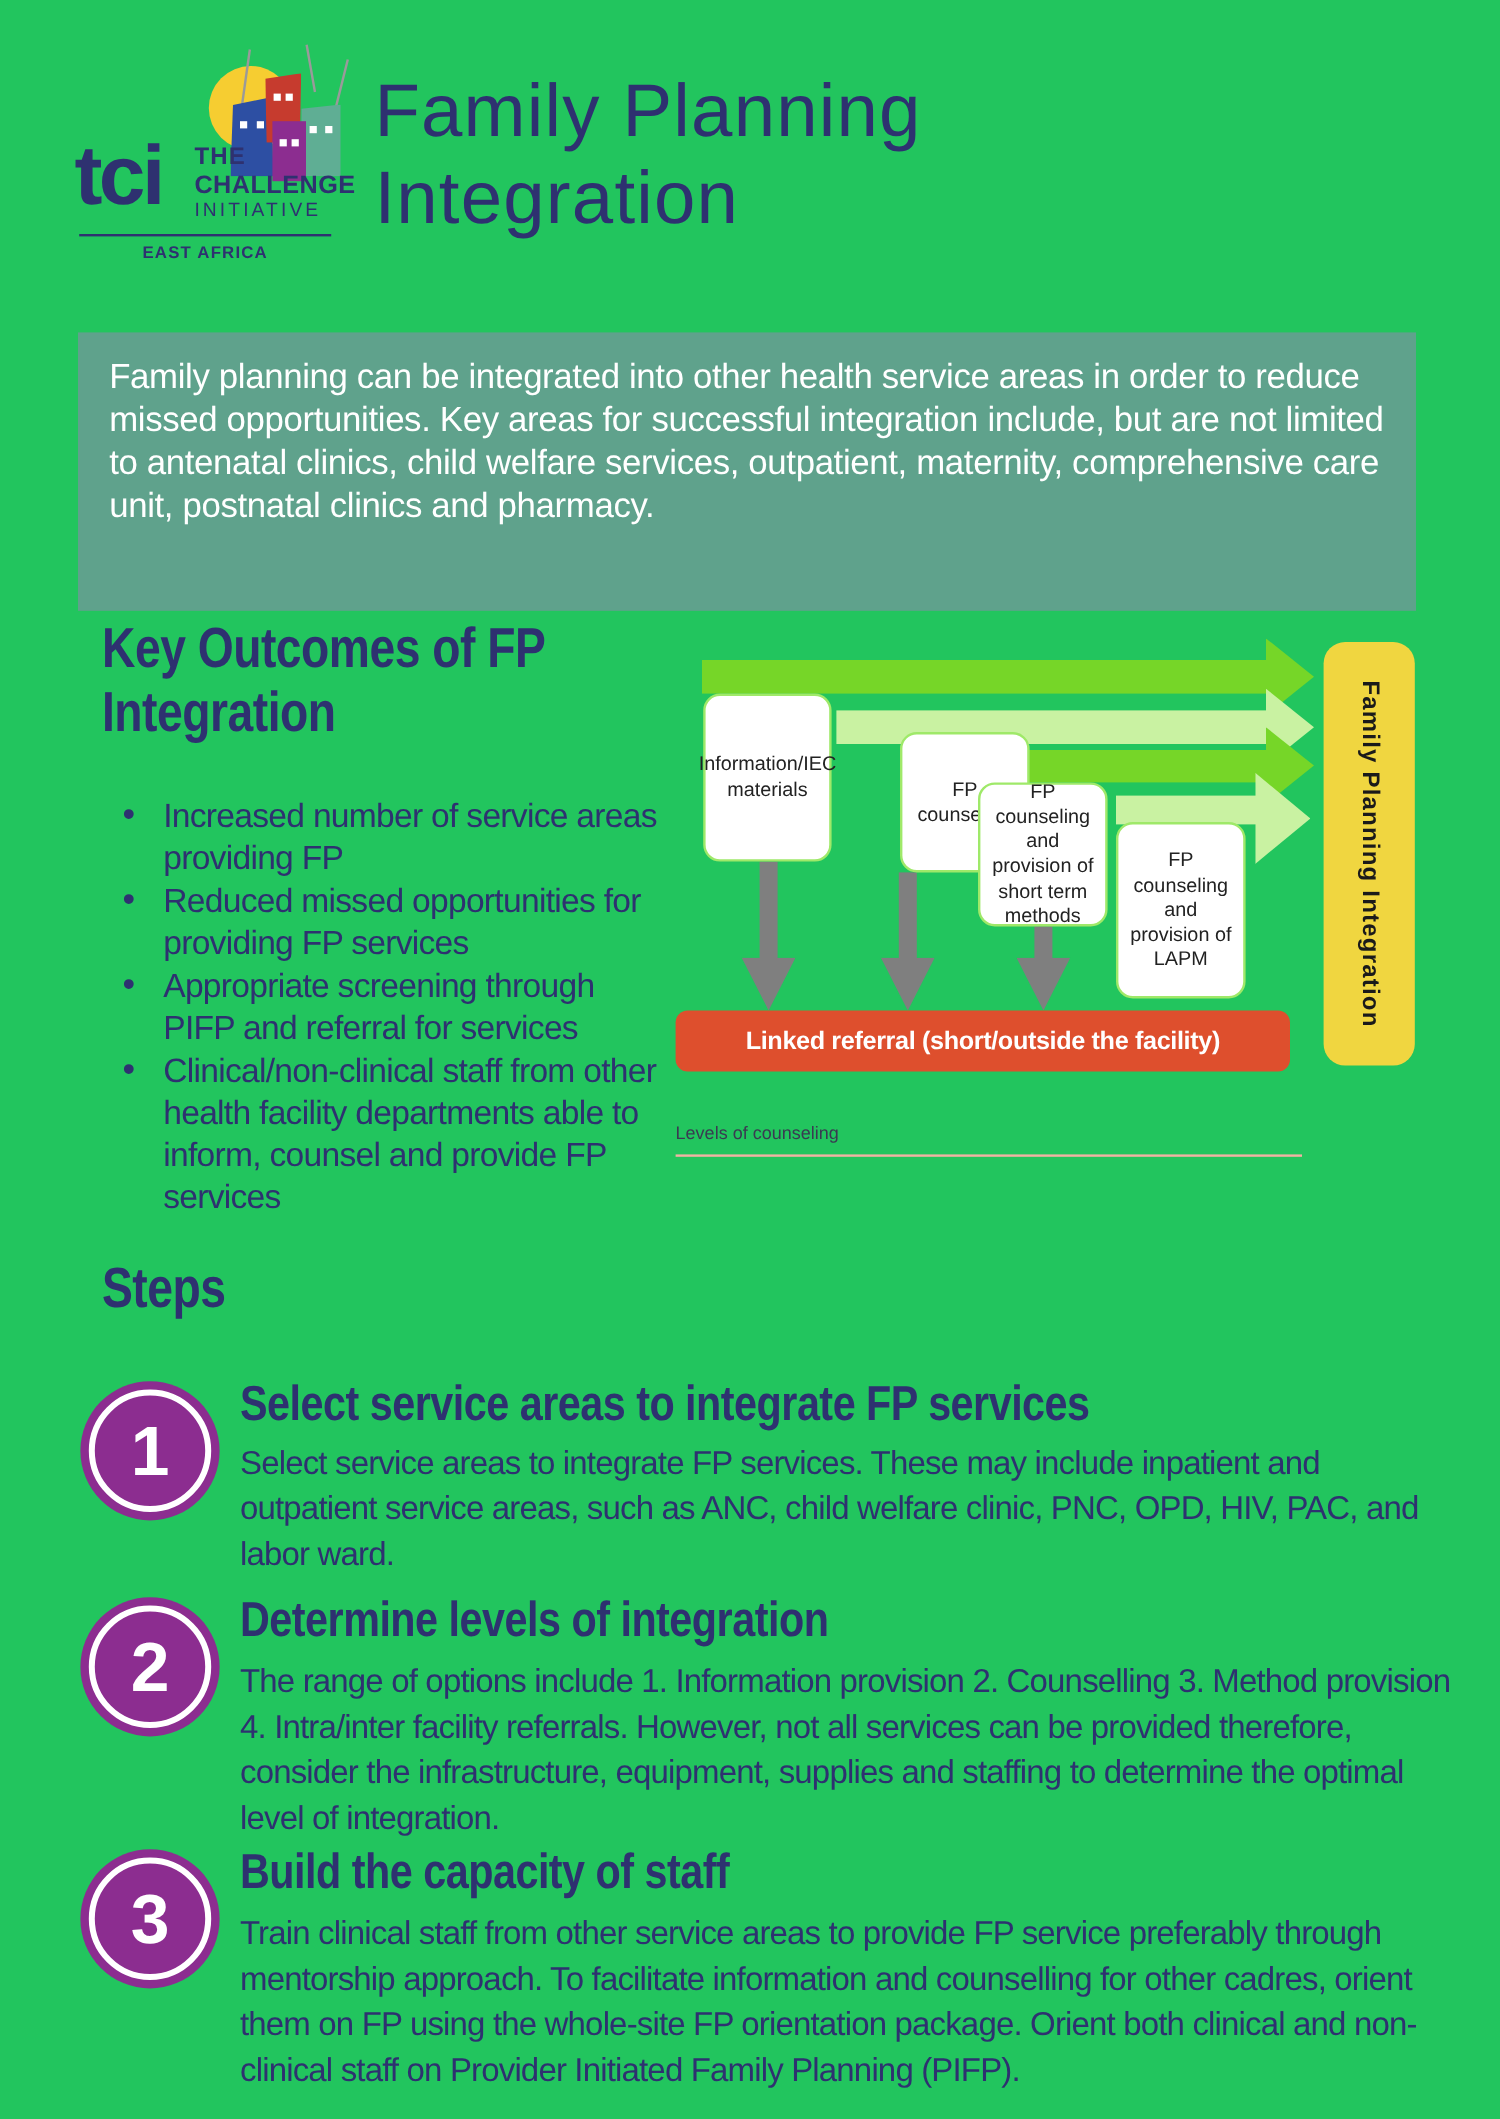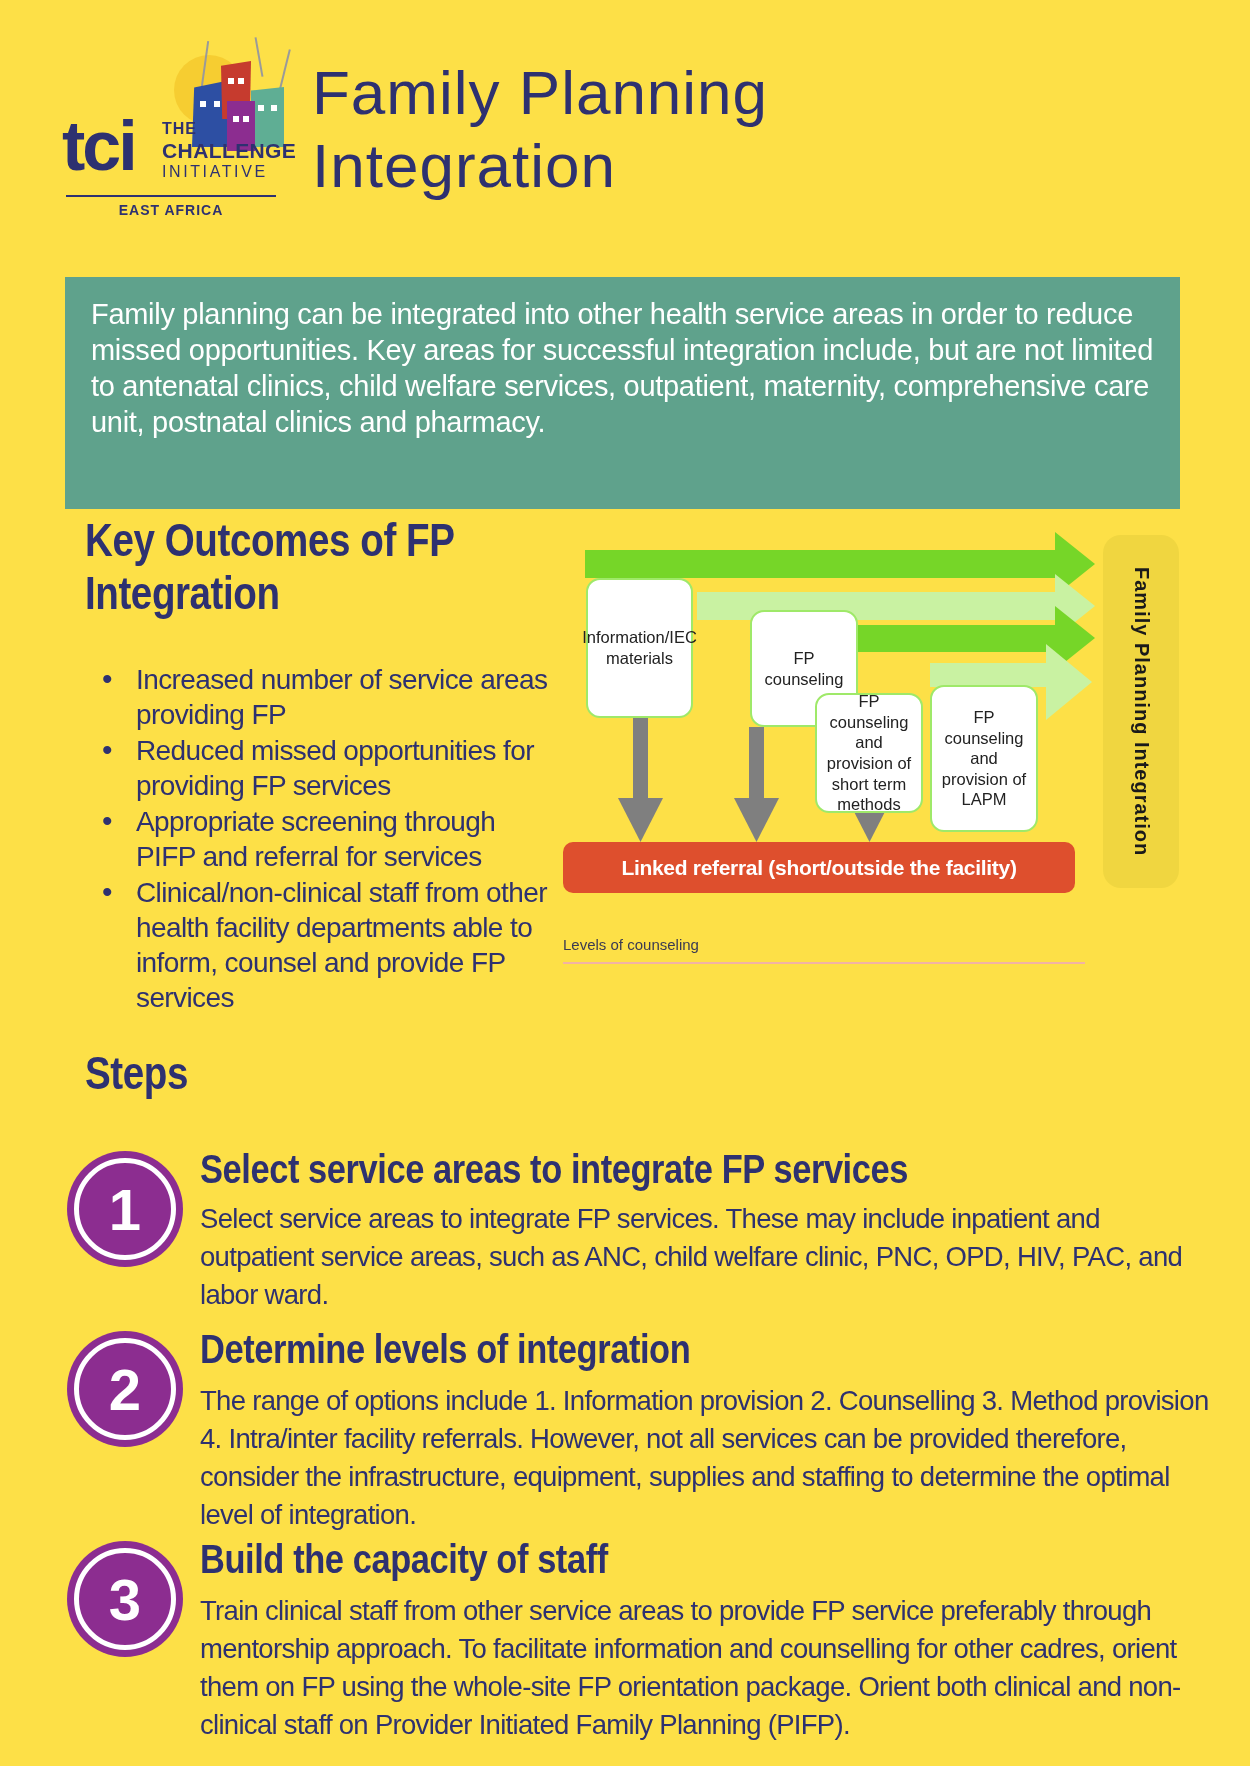--- a/index.html
+++ b/index.html
@@ -1,41 +1,41 @@
 <!DOCTYPE html>
 <html style="--navy: #2e3170; --teal: #5fa28c; --purple: #8c2d90; --red: #de4f2d; --yellow: #f0d640; --green-bright: #76d628; --green-light: #c9f2a2; --gray-arrow: #7f7f7f; --underline-salmon: #f2b3a4;"><head>
 <meta charset="utf-8">
 <style>
   :root{
     --navy:#2e3170; --teal:#5fa28c; --purple:#8c2d90; --red:#de4f2d;
     --yellow:#f0d640; --green-bright:#76d628; --green-light:#c9f2a2;
     --gray-arrow:#7f7f7f; --underline-salmon:#f2b3a4;
   }
   html,body{margin:0;padding:0;background:#e9e9e9;}
-  .page{position:relative;width:1250px;height:1766px;background:#fde047;
+  .page{position:relative;width:1250px;height:1766px;background:#22c55e;
         font-family:"Liberation Sans",sans-serif;overflow:hidden;margin:0 auto;}
 
   
   .logo{position:absolute;left:62px;top:45px;width:240px;height:175px;}
   .logo-sun{position:absolute;left:112px;top:10px;width:70px;height:70px;border-radius:50%;background:#f6cd31;}
   .ant{position:absolute;width:2px;background:#9a9a9a;}
   .ant1{left:142px;top:-4px;height:46px;transform:rotate(8deg);}
   .ant2{left:196px;top:-8px;height:40px;transform:rotate(-10deg);}
   .ant3{left:222px;top:4px;height:40px;transform:rotate(14deg);}
   .bld{position:absolute;}
   .b-blue{left:130px;top:36px;width:36px;height:66px;background:#2d4fa3;clip-path:polygon(6% 10%,94% 0,100% 100%,0 100%);}
   .b-red{left:159px;top:16px;width:30px;height:58px;background:#c63b2e;clip-path:polygon(0 8%,100% 0,96% 100%,4% 100%);}
   .b-teal{left:189px;top:42px;width:33px;height:60px;background:#5fae94;clip-path:polygon(0 6%,100% 0,100% 100%,0 100%);}
   .b-purple{left:165px;top:56px;width:28px;height:50px;background:#8c2d90;}
   .bld::before,.bld::after{content:"";position:absolute;width:6px;height:6px;background:#ffffff;}
   .bld::before{left:22%;top:30%;}
   .bld::after{right:22%;top:30%;}
   .logo-tci{position:absolute;left:0;top:66px;font-size:70px;font-weight:bold;color:var(--navy);letter-spacing:-3px;line-height:1;}
   .logo-words{position:absolute;left:100px;top:76px;color:var(--navy);line-height:1;}
-  .logo-the{font-size:16px;font-weight:bold;letter-spacing:1px;margin-bottom:3px;}
+  .logo-the{font-size:20px;font-weight:bold;letter-spacing:1px;margin-bottom:3px;}
   .logo-challenge{font-size:21px;font-weight:bold;letter-spacing:0.4px;margin-bottom:3px;}
   .logo-initiative{font-size:16px;letter-spacing:2.6px;}
   .logo-rule{position:absolute;left:4px;top:150px;width:210px;height:2px;background:var(--navy);}
   .logo-region{position:absolute;left:4px;top:157px;width:210px;text-align:center;font-size:14px;font-weight:bold;letter-spacing:1px;color:var(--navy);}
 
   
   .title{position:absolute;left:312px;top:56px;font-size:62px;line-height:73px;color:var(--navy);letter-spacing:1px;}
 
   
   .intro{position:absolute;left:65px;top:277px;width:1115px;height:232px;background:var(--teal);
@@ -125,21 +125,21 @@
     <div class="shaft g-bright" style="left:300px;top:97px;width:240px;height:27px;"></div>
     <div class="shaft g-light" style="left:415px;top:135px;width:118px;height:24px;"></div>
 
     <div class="head-r g-bright" style="left:540px;top:4px;width:40px;height:64px;"></div>
     <div class="head-r g-light" style="left:540px;top:46px;width:40px;height:64px;"></div>
     <div class="head-r g-bright" style="left:540px;top:78px;width:40px;height:64px;"></div>
     <div class="head-r g-light" style="left:531px;top:116px;width:46px;height:76px;"></div>
 
     <div class="lv-box" style="left:71px;top:50px;width:107px;height:140px;">Information/IEC materials</div>
     <div class="lv-box" style="left:187px;top:82px;width:108px;height:117px;margin-left:48px;">FP counseling</div>
-    <div class="lv-box" style="left:300px;top:124px;width:108px;height:120px;margin-top:41px;">FP counseling and provision of short term methods</div>
+    <div class="lv-box" style="left:300px;top:124px;width:108px;height:120px;">FP counseling and provision of short term methods</div>
     <div class="lv-box" style="left:415px;top:157px;width:108px;height:147px;">FP counseling and provision of LAPM</div>
 
     <div class="gray-shaft" style="left:118px;top:190px;width:15px;height:82px;"></div>
     <div class="gray-head" style="left:103px;top:270px;width:45px;height:44px;"></div>
     <div class="gray-shaft" style="left:234px;top:199px;width:15px;height:73px;"></div>
     <div class="gray-head" style="left:219px;top:270px;width:45px;height:44px;"></div>
     <div class="gray-shaft" style="left:347px;top:244px;width:15px;height:28px;"></div>
     <div class="gray-head" style="left:332px;top:270px;width:45px;height:44px;"></div>
 
     <div class="referral">Linked referral (short/outside the facility)</div>

